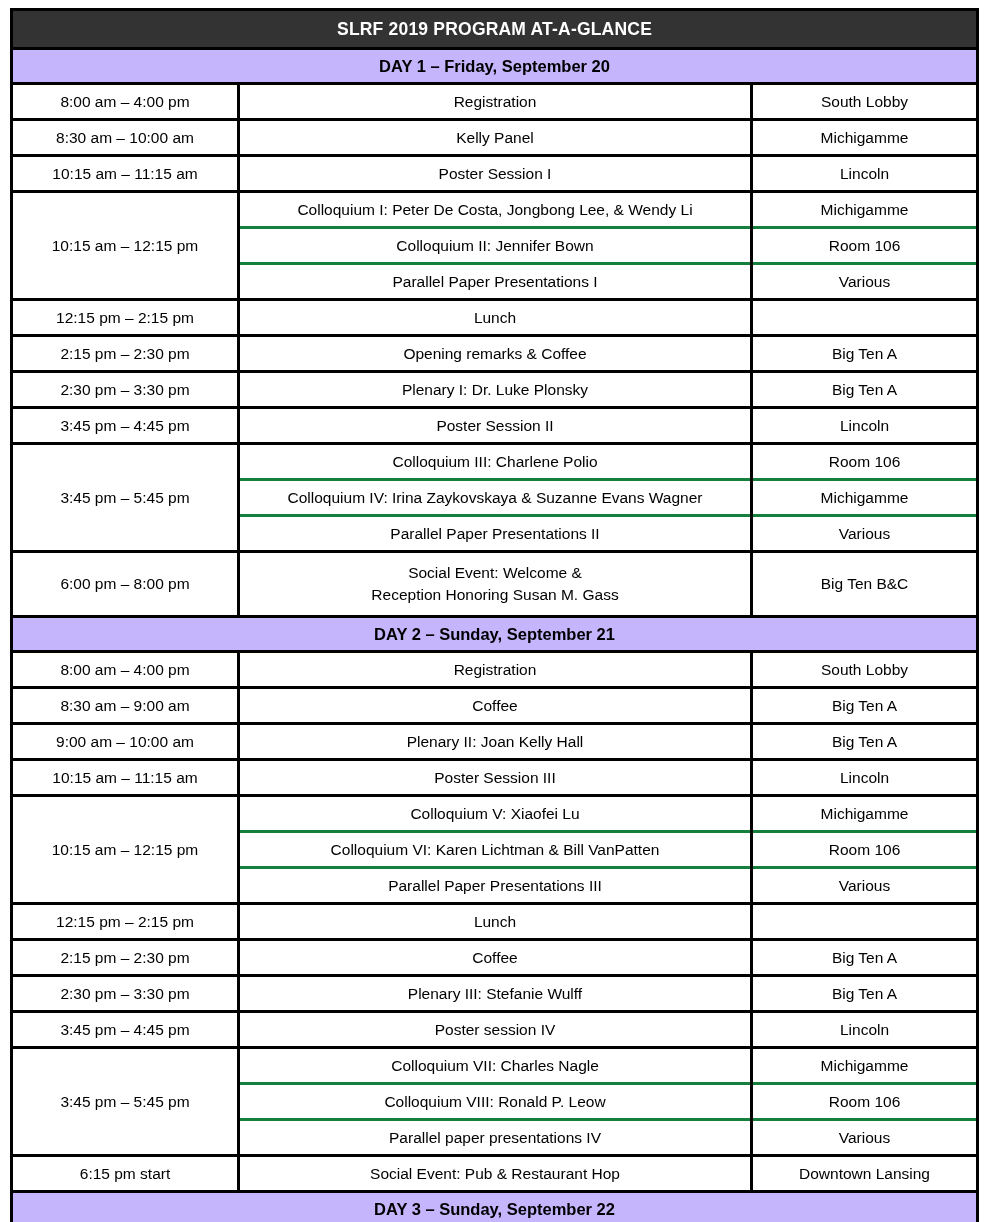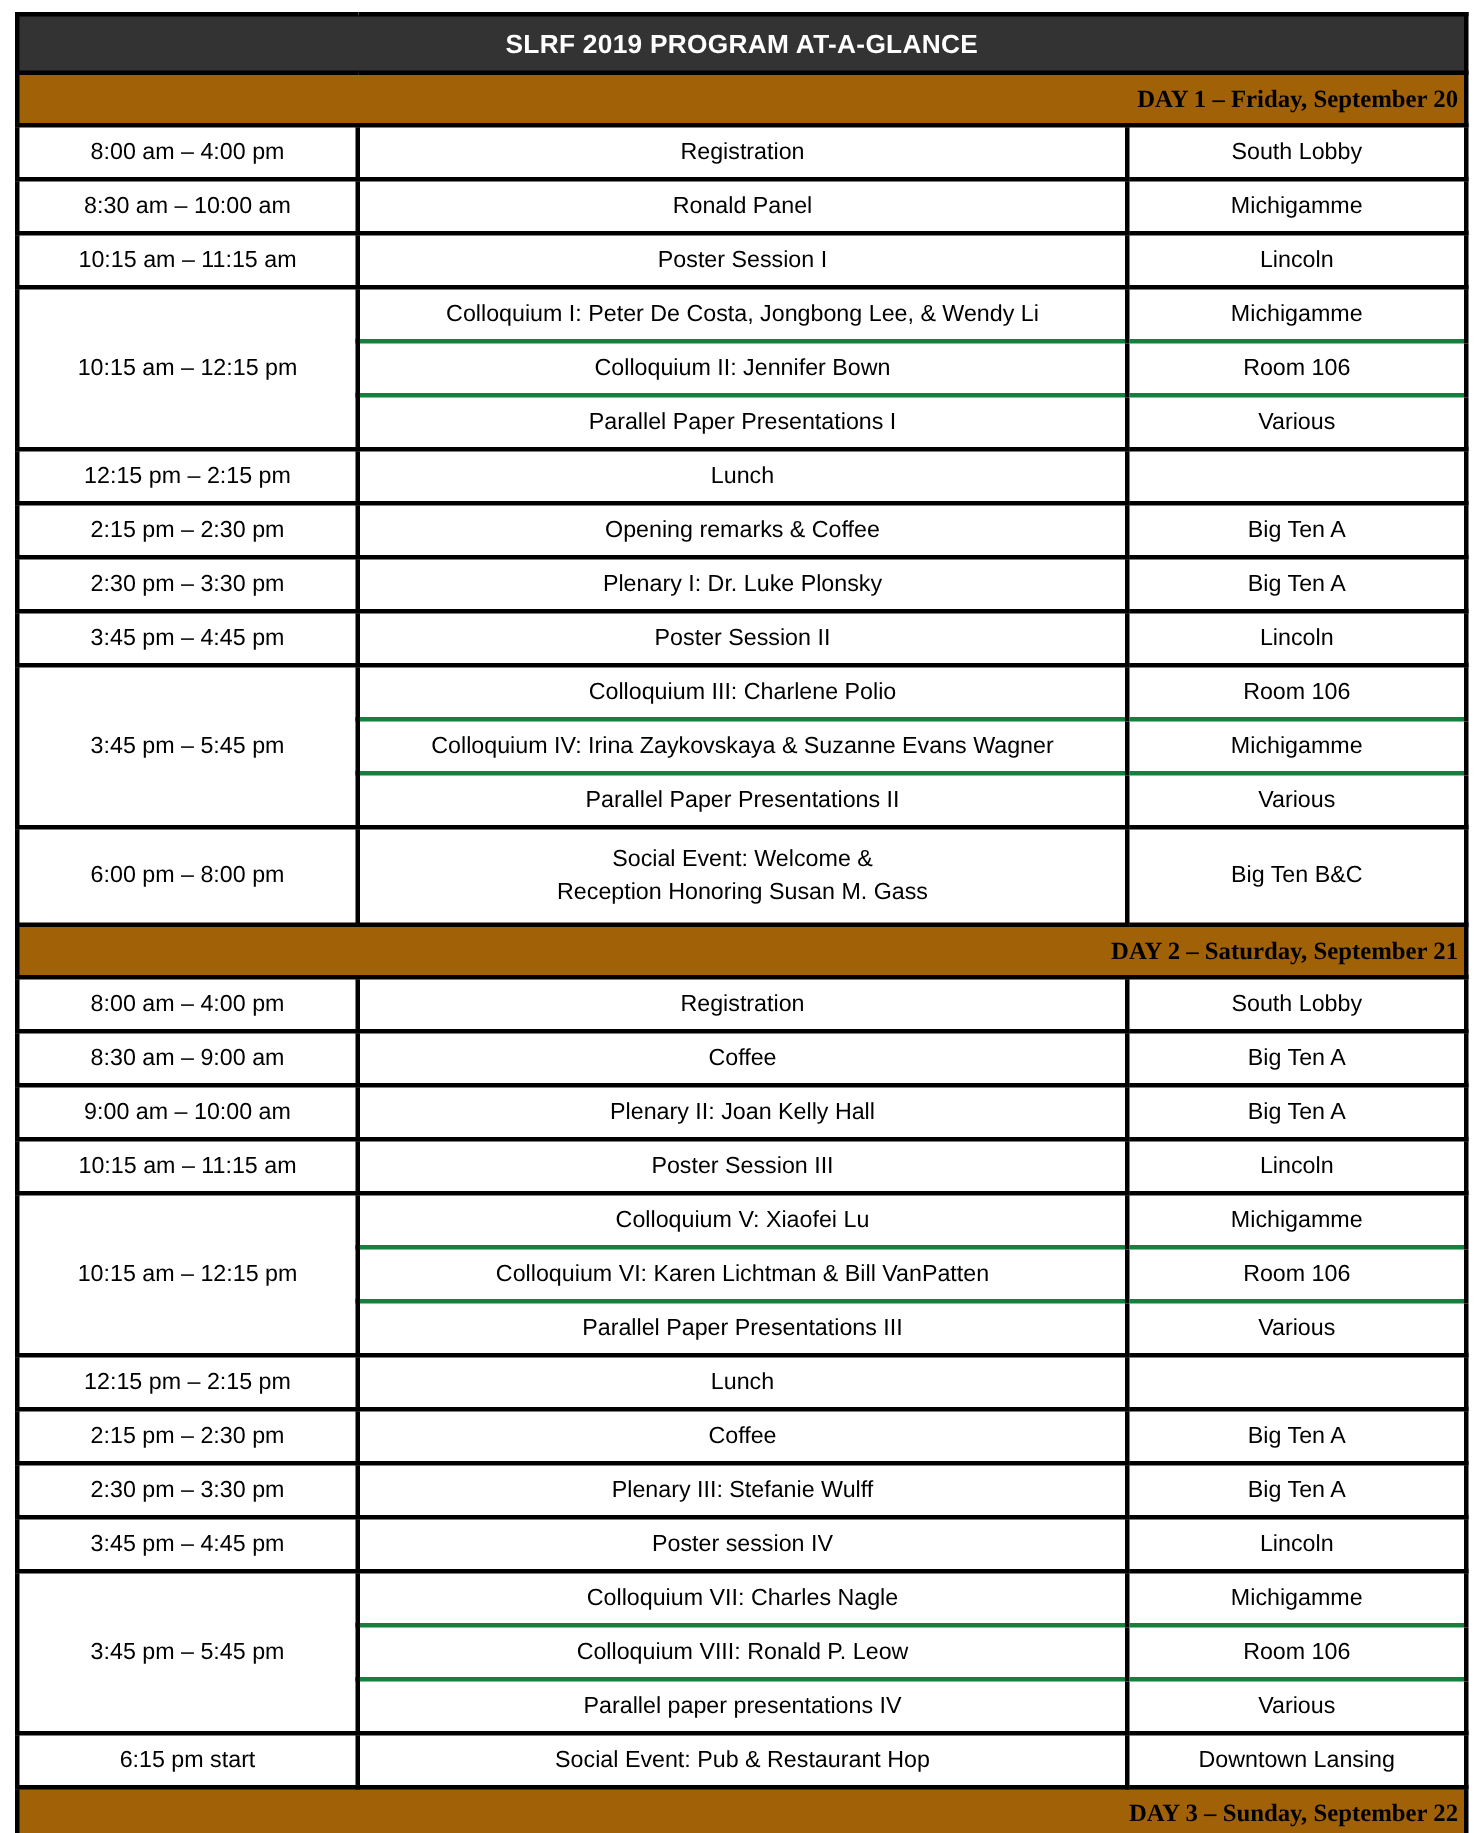--- a/index.html
+++ b/index.html
@@ -38,32 +38,31 @@
     color: #ffffff;
     font-weight: bold;
     font-size: 17.5px;
     text-align: center;
     letter-spacing: 0.2px;
     height: 30px;
     padding: 3px 4px;
     border: 3px solid #000000;
   }
   tr.day-row td {
-    background: #a16207;
+    background: #c4b5fd;
     color: #000000;
     font-weight: bold;
     font-size: 16.5px;
-    text-align: right;
+    text-align: center;
     height: 28px;
     padding: 2px 4px;
     border-top: 3px solid #000000;
     border-bottom: 3px solid #000000;
     border-left: 3px solid #000000;
     border-right: 3px solid #000000;
-    font-family: Liberation Serif, serif;
   }
   td.cell {
     font-size: 15.5px;
     color: #000000;
     text-align: center;
     vertical-align: middle;
     height: 29px;
     padding: 2px 5px;
     background: #ffffff;
     border-left: 3px solid #000000;
@@ -100,21 +99,21 @@
         <tr class="day-row">
           <td colspan="3">DAY 1 – Friday, September 20</td>
         </tr>
         <tr>
           <td class="cell rowspan-time">8:00 am – 4:00 pm</td>
           <td class="cell grp-top grp-bottom">Registration</td>
           <td class="cell grp-top grp-bottom">South Lobby</td>
         </tr>
         <tr>
           <td class="cell rowspan-time">8:30 am – 10:00 am</td>
-          <td class="cell grp-top grp-bottom">Ronald Panel</td>
+          <td class="cell grp-top grp-bottom">Kelly Panel</td>
           <td class="cell grp-top grp-bottom">Michigamme</td>
         </tr>
         <tr>
           <td class="cell rowspan-time">10:15 am – 11:15 am</td>
           <td class="cell grp-top grp-bottom">Poster Session I</td>
           <td class="cell grp-top grp-bottom">Lincoln</td>
         </tr>
         <tr>
           <td class="cell rowspan-time" rowspan="3">10:15 am – 12:15 pm</td>
           <td class="cell grp-top thin-bottom">Colloquium I: Peter De Costa, Jongbong Lee, &amp; Wendy Li</td>
@@ -163,21 +162,21 @@
         </tr>
         <tr>
           <td class="cell rowspan-time">6:00 pm – 8:00 pm</td>
           <td class="cell grp-top grp-bottom two-line">
             <span class="line">Social Event: Welcome &amp;</span>
             <span class="line">Reception Honoring Susan M. Gass</span>
           </td>
           <td class="cell grp-top grp-bottom two-line">Big Ten B&amp;C</td>
         </tr>
         <tr class="day-row">
-          <td colspan="3">DAY 2 – Saturday, September 21</td>
+          <td colspan="3">DAY 2 – Sunday, September 21</td>
         </tr>
         <tr>
           <td class="cell rowspan-time">8:00 am – 4:00 pm</td>
           <td class="cell grp-top grp-bottom">Registration</td>
           <td class="cell grp-top grp-bottom">South Lobby</td>
         </tr>
         <tr>
           <td class="cell rowspan-time">8:30 am – 9:00 am</td>
           <td class="cell grp-top grp-bottom">Coffee</td>
           <td class="cell grp-top grp-bottom">Big Ten A</td>

